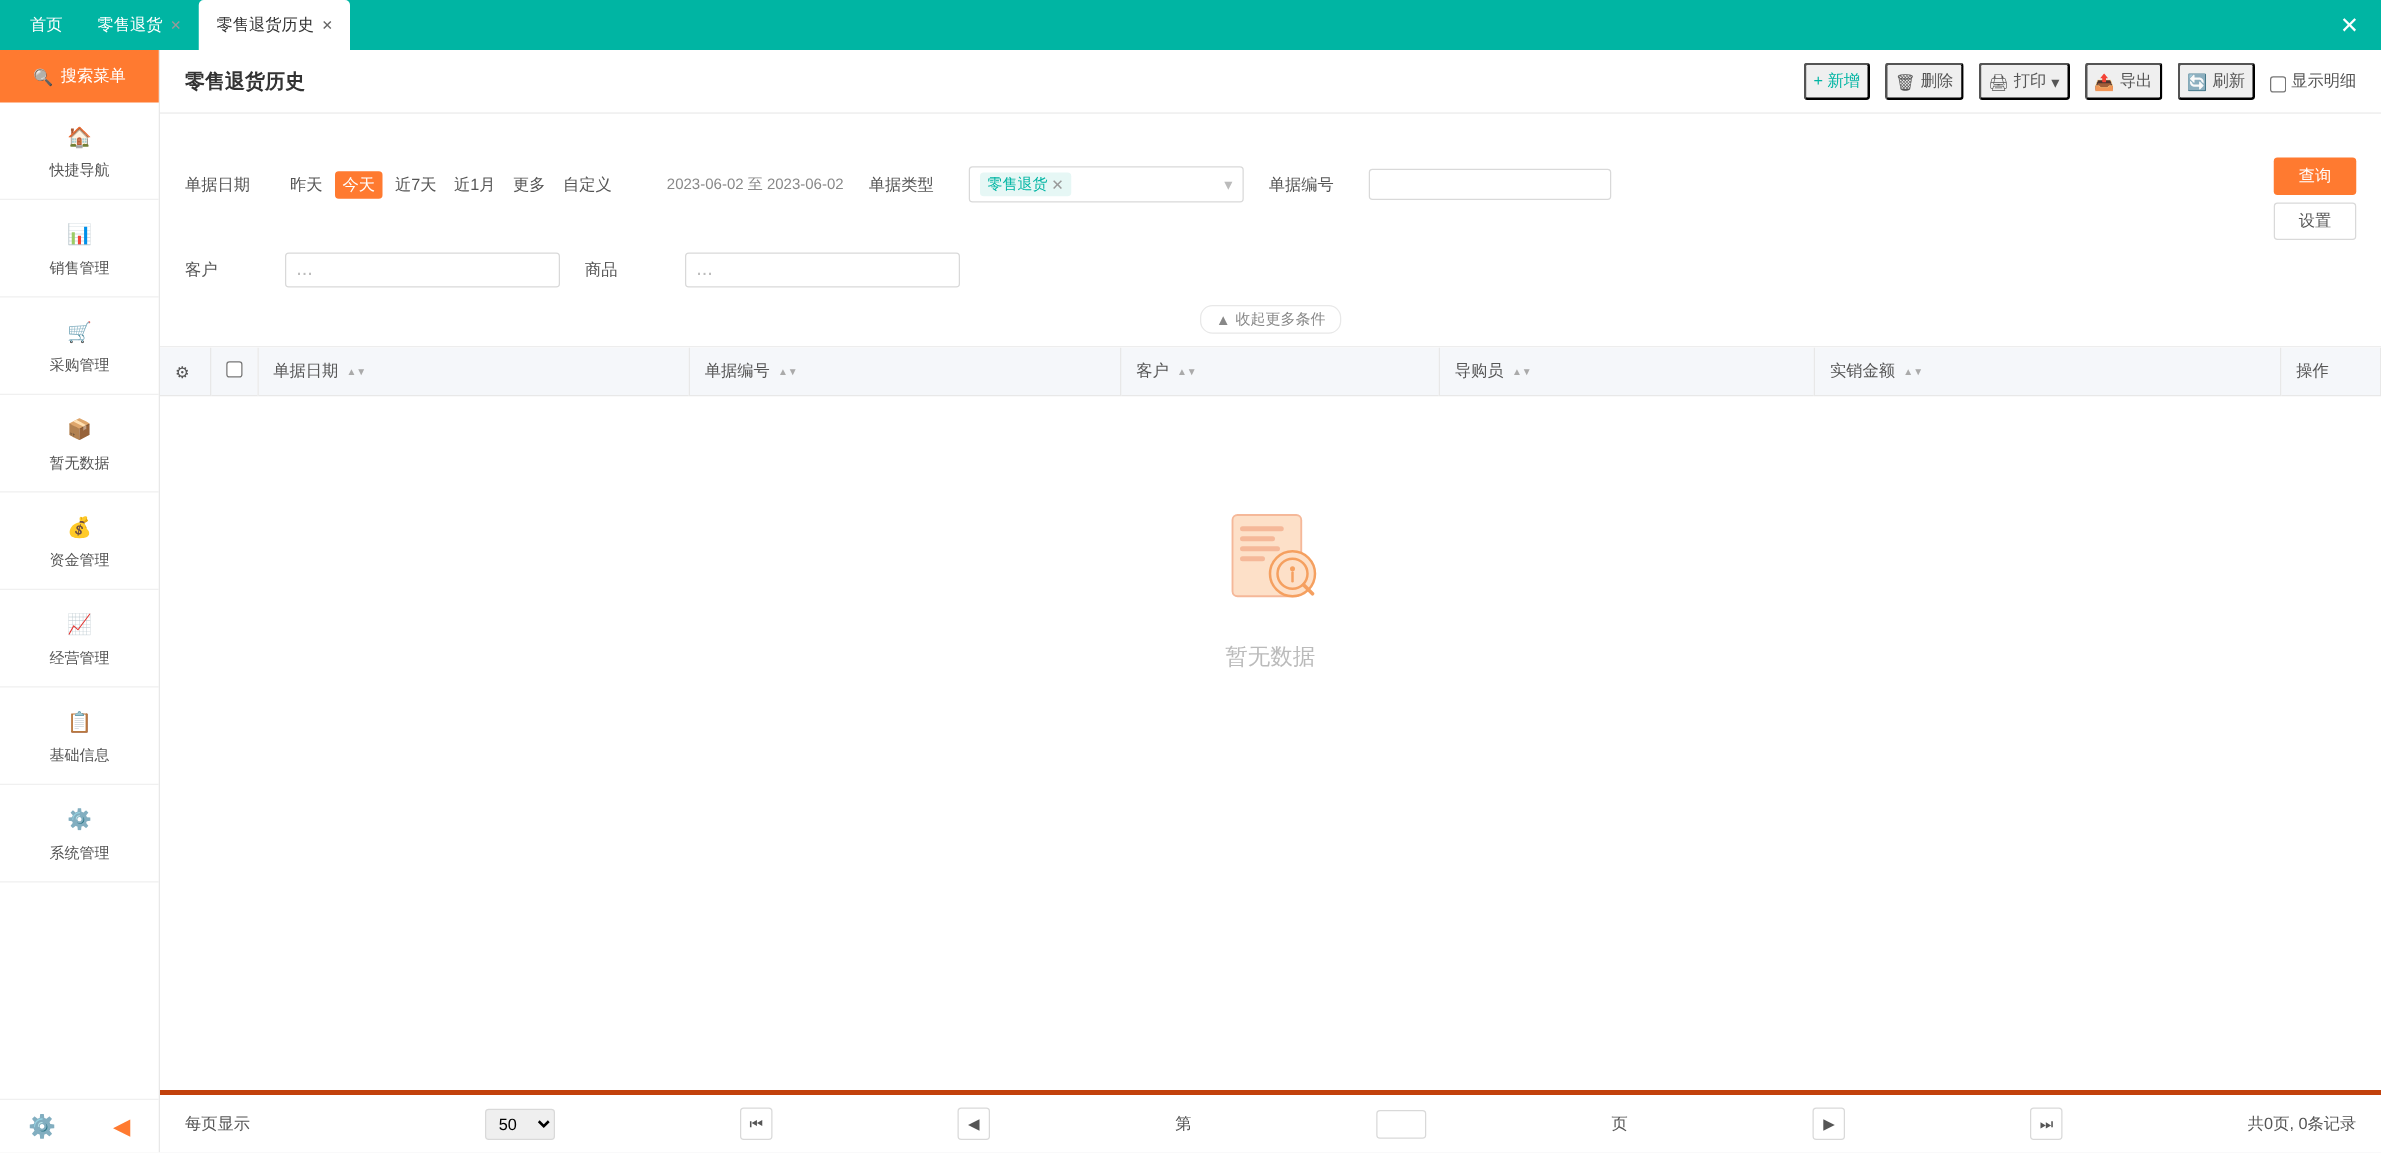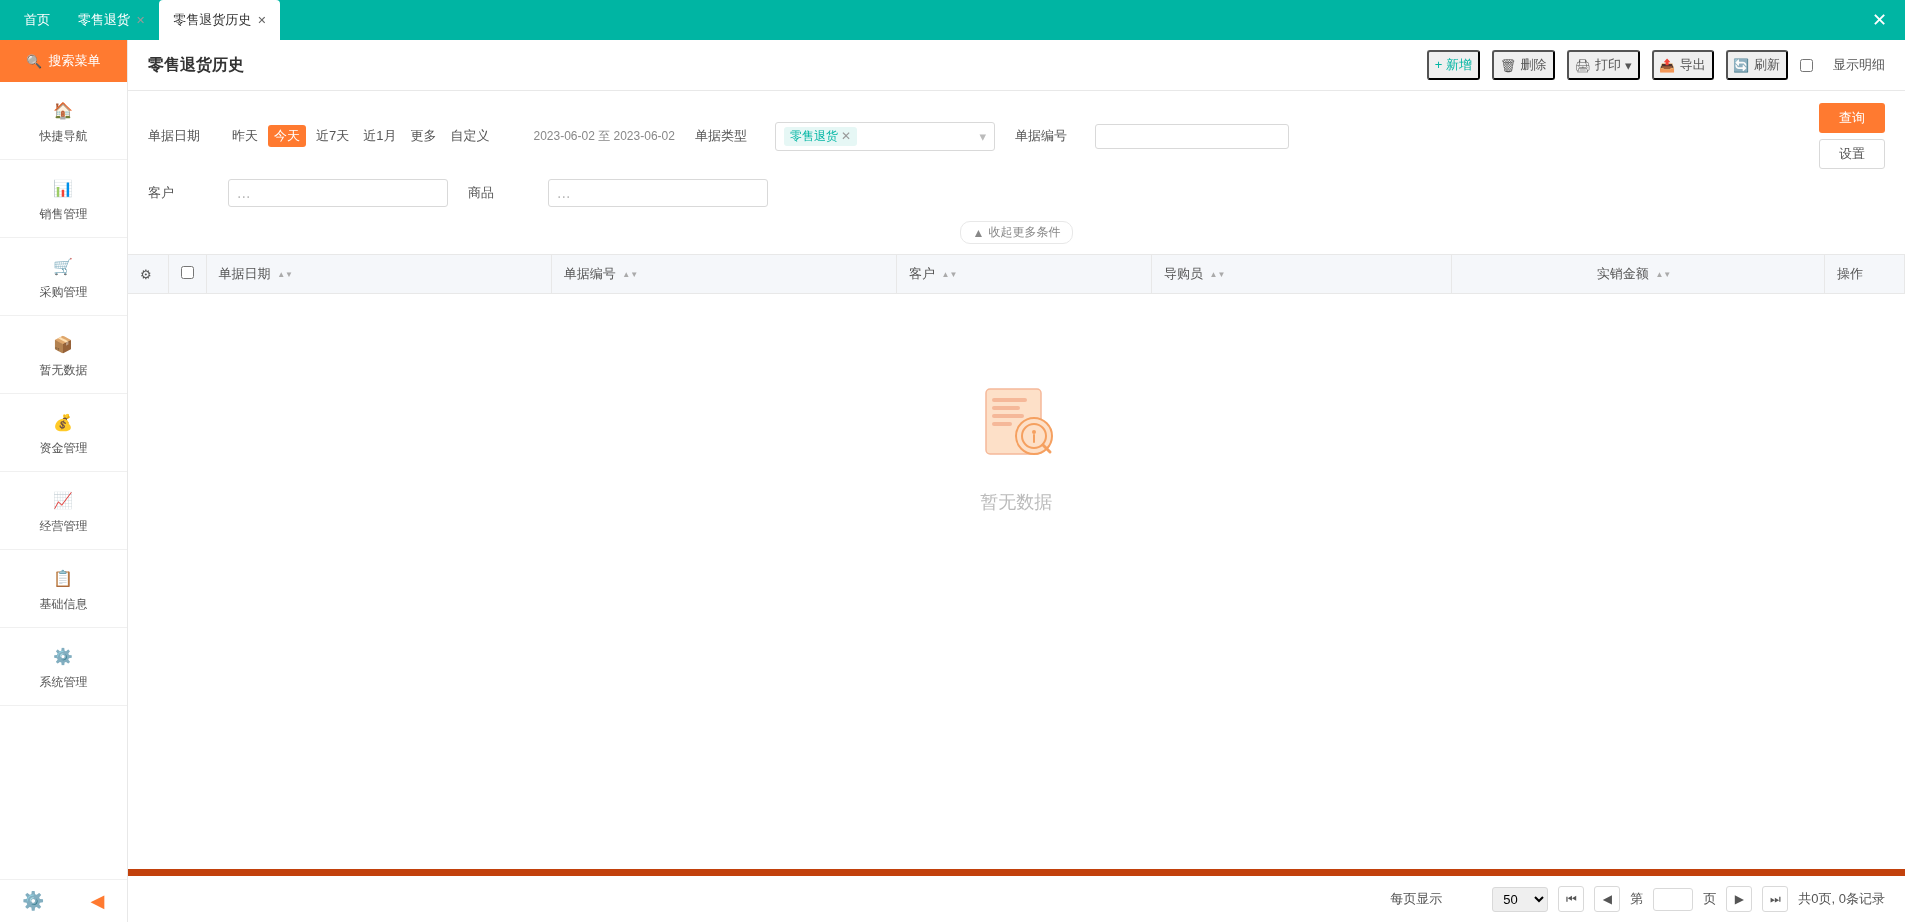--- a/index.html
+++ b/index.html
@@ -146,22 +146,22 @@
       font-size: 13px;
       color: #555;
       cursor: pointer;
       padding: 4px 6px;
       border-radius: 3px;
     }
     .btn-new { color: #00b5a3; }
     .btn-delete { color: #555; }
     .show-detail-check {
       display: flex;
-      align-items: center;
-      gap: 20px;
+      align-items: flex-end;
+      gap: 4px;
       font-size: 13px;
       color: #555;
       cursor: pointer;
     }
 
     
     .filter-area {
       background: #fff;
       padding: 12px 20px 6px;
       border-bottom: 1px solid #e8e8e8;
@@ -263,20 +263,21 @@
       align-self: flex-start;
     }
     .btn-query {
       background: #ff7a30;
       color: #fff;
       border: none;
       border-radius: 3px;
       padding: 6px 20px;
       font-size: 13px;
       cursor: pointer;
+      margin-top: 23px;
     }
     .btn-settings {
       background: #fff;
       color: #555;
       border: 1px solid #d9d9d9;
       border-radius: 3px;
       padding: 5px 4px;
       font-size: 13px;
       cursor: pointer;
     }
@@ -346,25 +347,25 @@
     }
     .empty-text {
       color: #bbb;
       font-size: 18px;
     }
 
     
     .pagination-bar {
       display: flex;
       align-items: center;
-      justify-content: flex-end;
+      justify-content: space-between;
       padding: 10px 20px;
       gap: 10px;
       background: #fff;
-      border-top: 7px solid #c2410c;
+      border-top: 4px solid #c2410c;
       font-size: 13px;
       color: #555;
       flex-shrink: 0;
     }
     .page-size-select {
       border: 1px solid #d9d9d9;
       border-radius: 3px;
       padding: 3px 6px;
       font-size: 13px;
       cursor: pointer;
@@ -559,21 +560,21 @@
               <span class="sort-icons">▲▼</span>
             </th>
             <th>
               <span>客户</span>
               <span class="sort-icons">▲▼</span>
             </th>
             <th>
               <span>导购员</span>
               <span class="sort-icons">▲▼</span>
             </th>
-            <th class="th-amount" style="text-align:center; padding-right:20px;">
+            <th class="th-amount" style="text-align:left; padding-right:20px;">
               <span>实销金额</span>
               <span class="sort-icons">▲▼</span>
             </th>
             <th class="th-actions">
               <span>操作</span>
             </th>
           </tr>
         </thead>
         <tbody>
           <tr>

